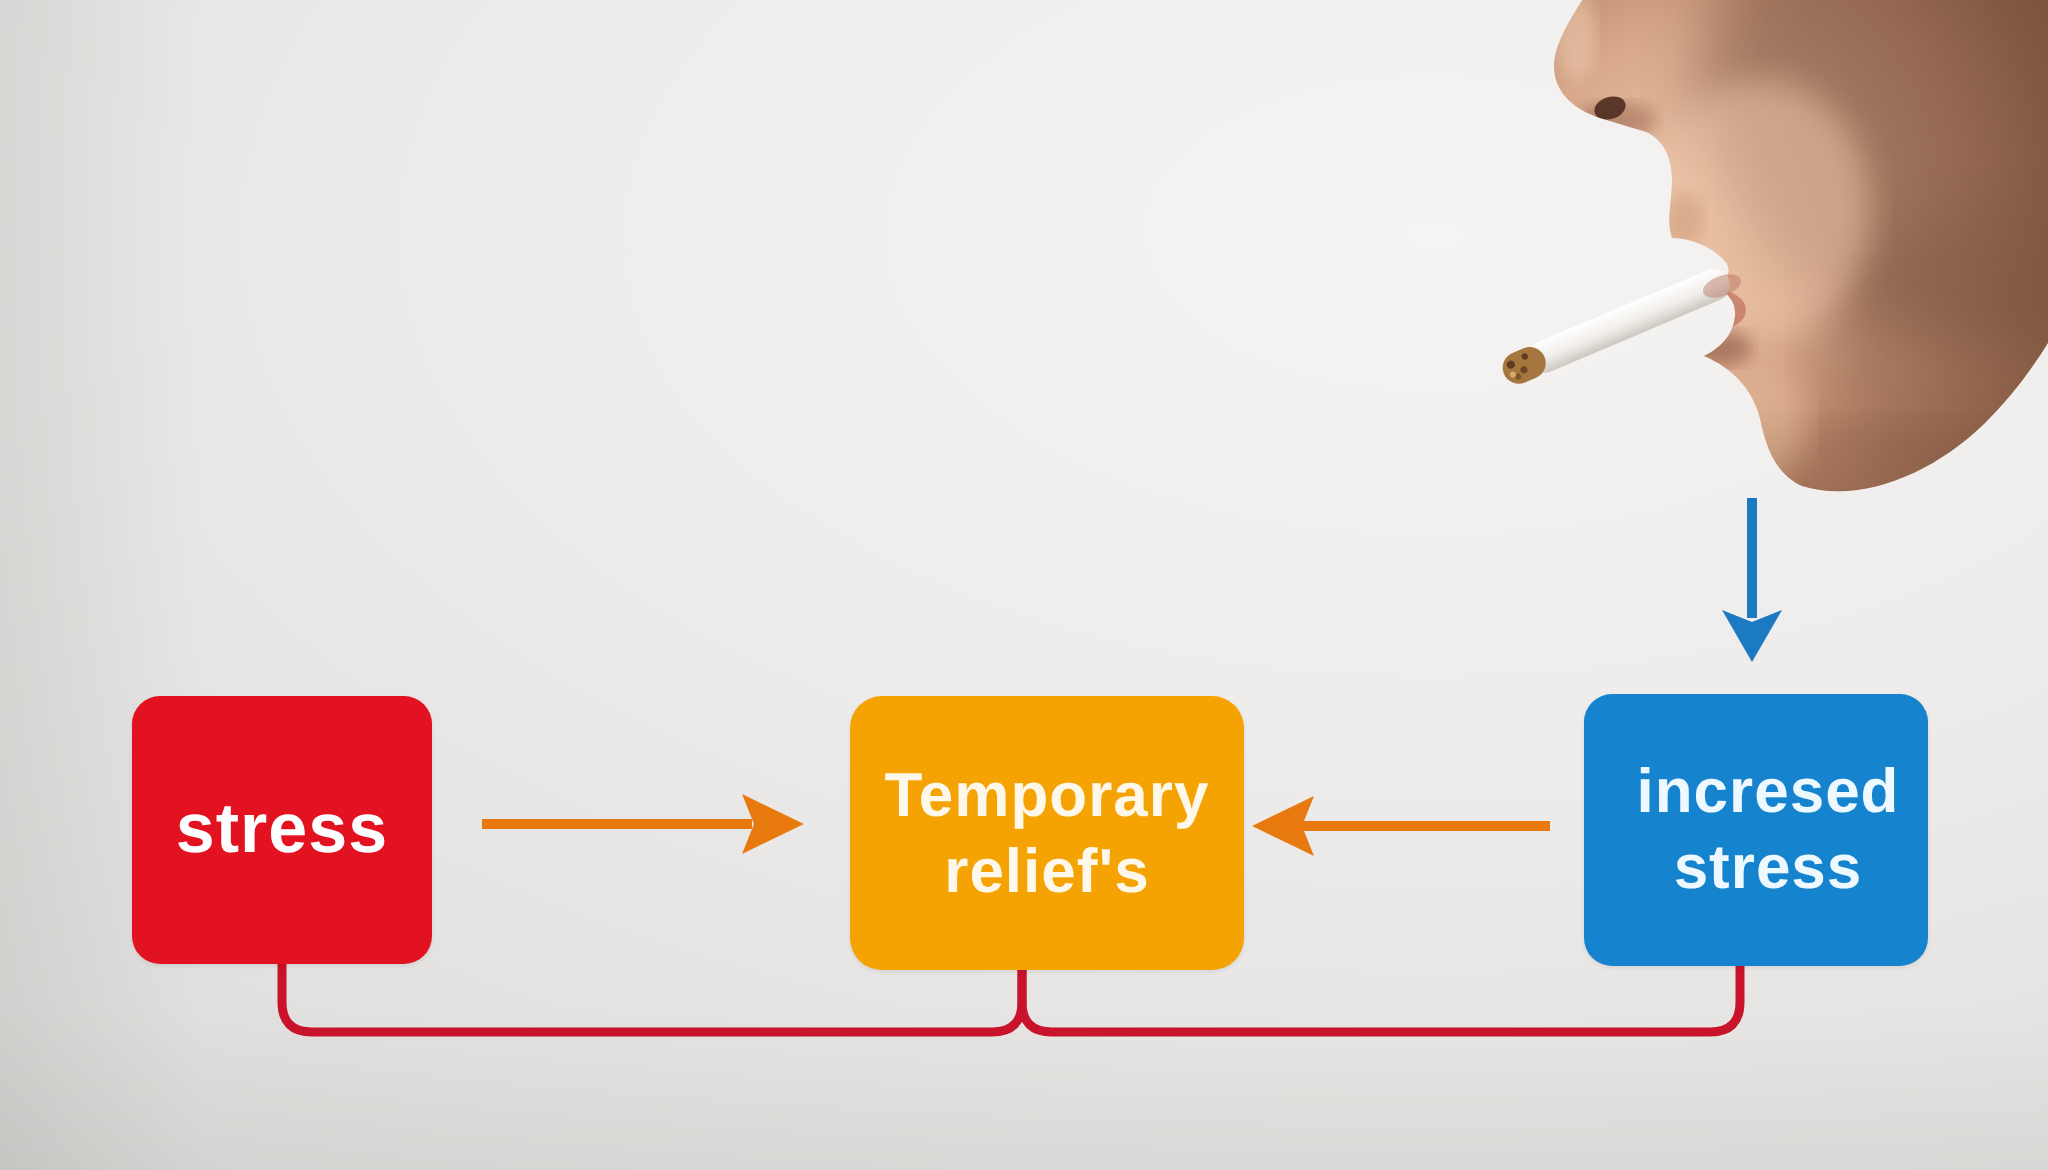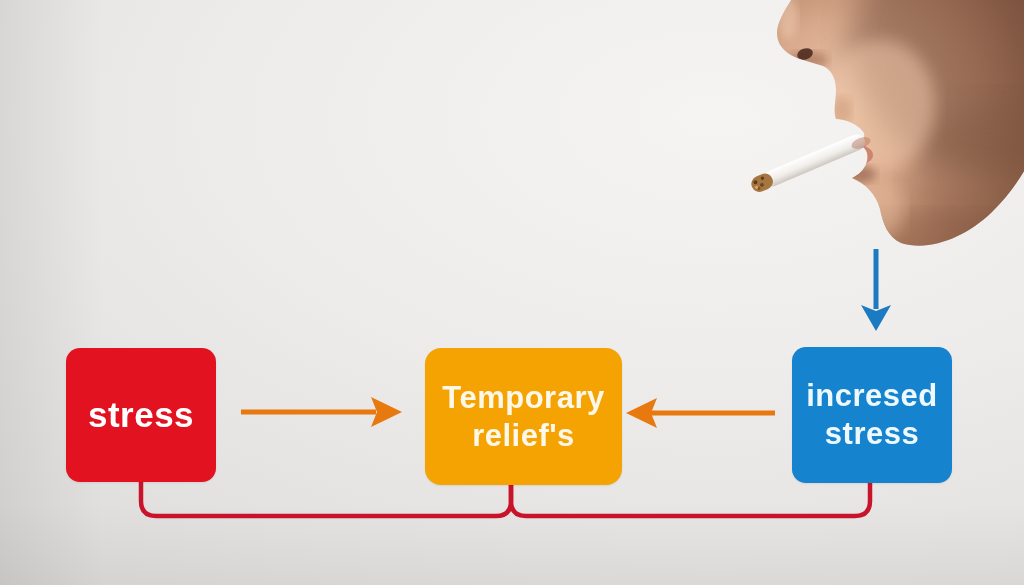--- a/index.html
+++ b/index.html
@@ -13,21 +13,21 @@
   }
   .scene{position:absolute;inset:0;width:1024px;height:585px;}
   .node{
     position:absolute;display:flex;align-items:center;justify-content:center;
     text-align:center;color:var(--box_text,#fff);font-weight:700;
     box-shadow:0 1px 2px rgba(0,0,0,0.08);
   }
   .node-label{white-space:pre-line;line-height:1.22;letter-spacing:0.5px;}
   .node-stress{left:66px;top:348px;width:150px;height:134px;background:var(--stress_box,#e31220);border-radius:14px;font-size:35px;}
   .node-relief{left:425px;top:348px;width:197px;height:137px;background:var(--relief_box,#f5a303);border-radius:16px;font-size:31px;color:#fdf8ea;}
-  .node-increased{left:792px;top:347px;width:160px;height:136px;background:var(--increased_box,#1583cd);border-radius:14px;font-size:31px;color:#eef8ff;}
+  .node-increased{left:792px;top:347px;width:160px;height:136px;background:var(--increased_box,#1583cd);border-radius:14px;font-size:31px;color:#eef8ff;padding-left:12px;}
 </style>
 </head>
 <body>
 
 <div class="canvas">
 
   <svg class="scene" viewBox="0 0 1024 585">
     <defs>
       <radialGradient id="skinG" cx="0.28" cy="0.42" r="0.9">
         <stop offset="0" stop-color="#eec8ab"></stop>

